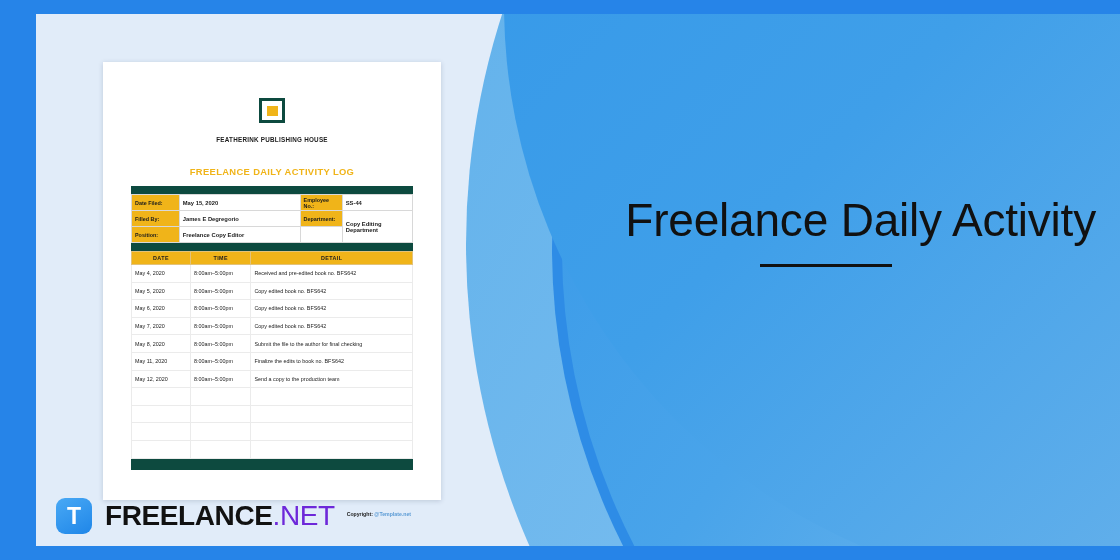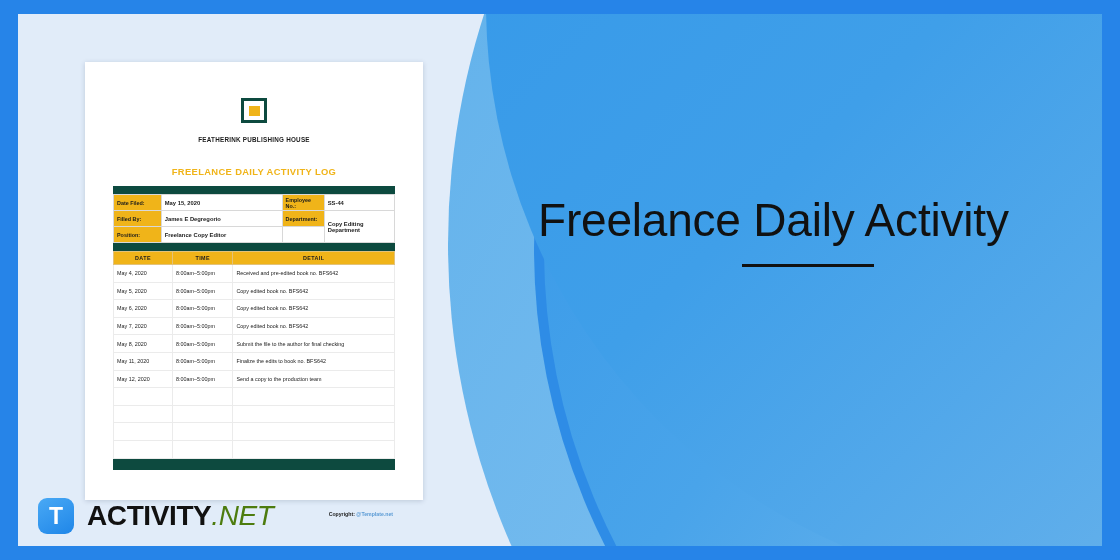--- a/index.html
+++ b/index.html
@@ -12,21 +12,21 @@
 
   
   #banner {
     position:relative;
     width:1120px; height:560px;
     background:#2684e8;
     overflow:hidden;
   }
   #stage {
     position:absolute;
-    left:18px; top:14px;
+    left:36px; top:14px;
     width:1084px; height:532px;
     background:#e1ecf9;
     overflow:hidden;
   }
 
   
   .wave { position:absolute; border-radius:50%; }
   #wave-pale {
     width:1500px; height:1500px;
     left:430px; top:-520px;
@@ -46,21 +46,21 @@
     width:1180px; height:1180px;
     left:468px; top:-600px;
     background:linear-gradient(135deg,#2f95e9 0%,#3f9fe9 45%,#7dbcec 100%);
   }
 
   
   #promo {
     position:absolute;
     left:520px; top:175px;
     width:540px;
-    text-align:left;
+    text-align:right;
     z-index:6;
   }
   #promo .line {
     font-size:46px;
     line-height:62px;
     color:#111111;
     font-weight:400;
     letter-spacing:-0.2px;
     white-space:nowrap;
   }
@@ -81,21 +81,21 @@
     width:36px; height:36px;
     border-radius:9px;
     background:linear-gradient(150deg,#49a9f5 0%,#1f86e8 100%);
     display:flex; align-items:center; justify-content:center;
     color:#ffffff;
     font-size:23px; font-weight:bold;
     line-height:1;
   }
   #brand-word { font-size:28px; line-height:1; letter-spacing:-0.4px; }
   #brand-word .b1 { color:#111111; font-weight:bold; }
-  #brand-word .b2 { color:#4d7c0f; font-weight:400;font-style:italic; }
+  #brand-word .b2 { color:#6d28d9; font-weight:400; }
 
   
   #page {
     position:absolute;
     left:67px; top:48px;
     width:338px; height:438px;
     background:#ffffff;
     z-index:5;
     box-shadow:0 1px 5px rgba(20,40,70,.18);
     padding:36px 28px 0 28px;
@@ -316,18 +316,18 @@
     </div>
 
     <div id="promo">
       <div class="line">Freelance Daily Activity</div>
       <div id="promo-rule"></div>
     </div>
 
     <div id="brand">
       <div id="brand-mark">T</div>
       <div id="brand-word">
-        <span class="b1">ACTIVITY</span><span class="b2">.NET</span>
+        <span class="b1">FREELANCE</span><span class="b2">.NET</span>
       </div>
     </div>
 
   </div>
 </div>
 
 </body></html>

